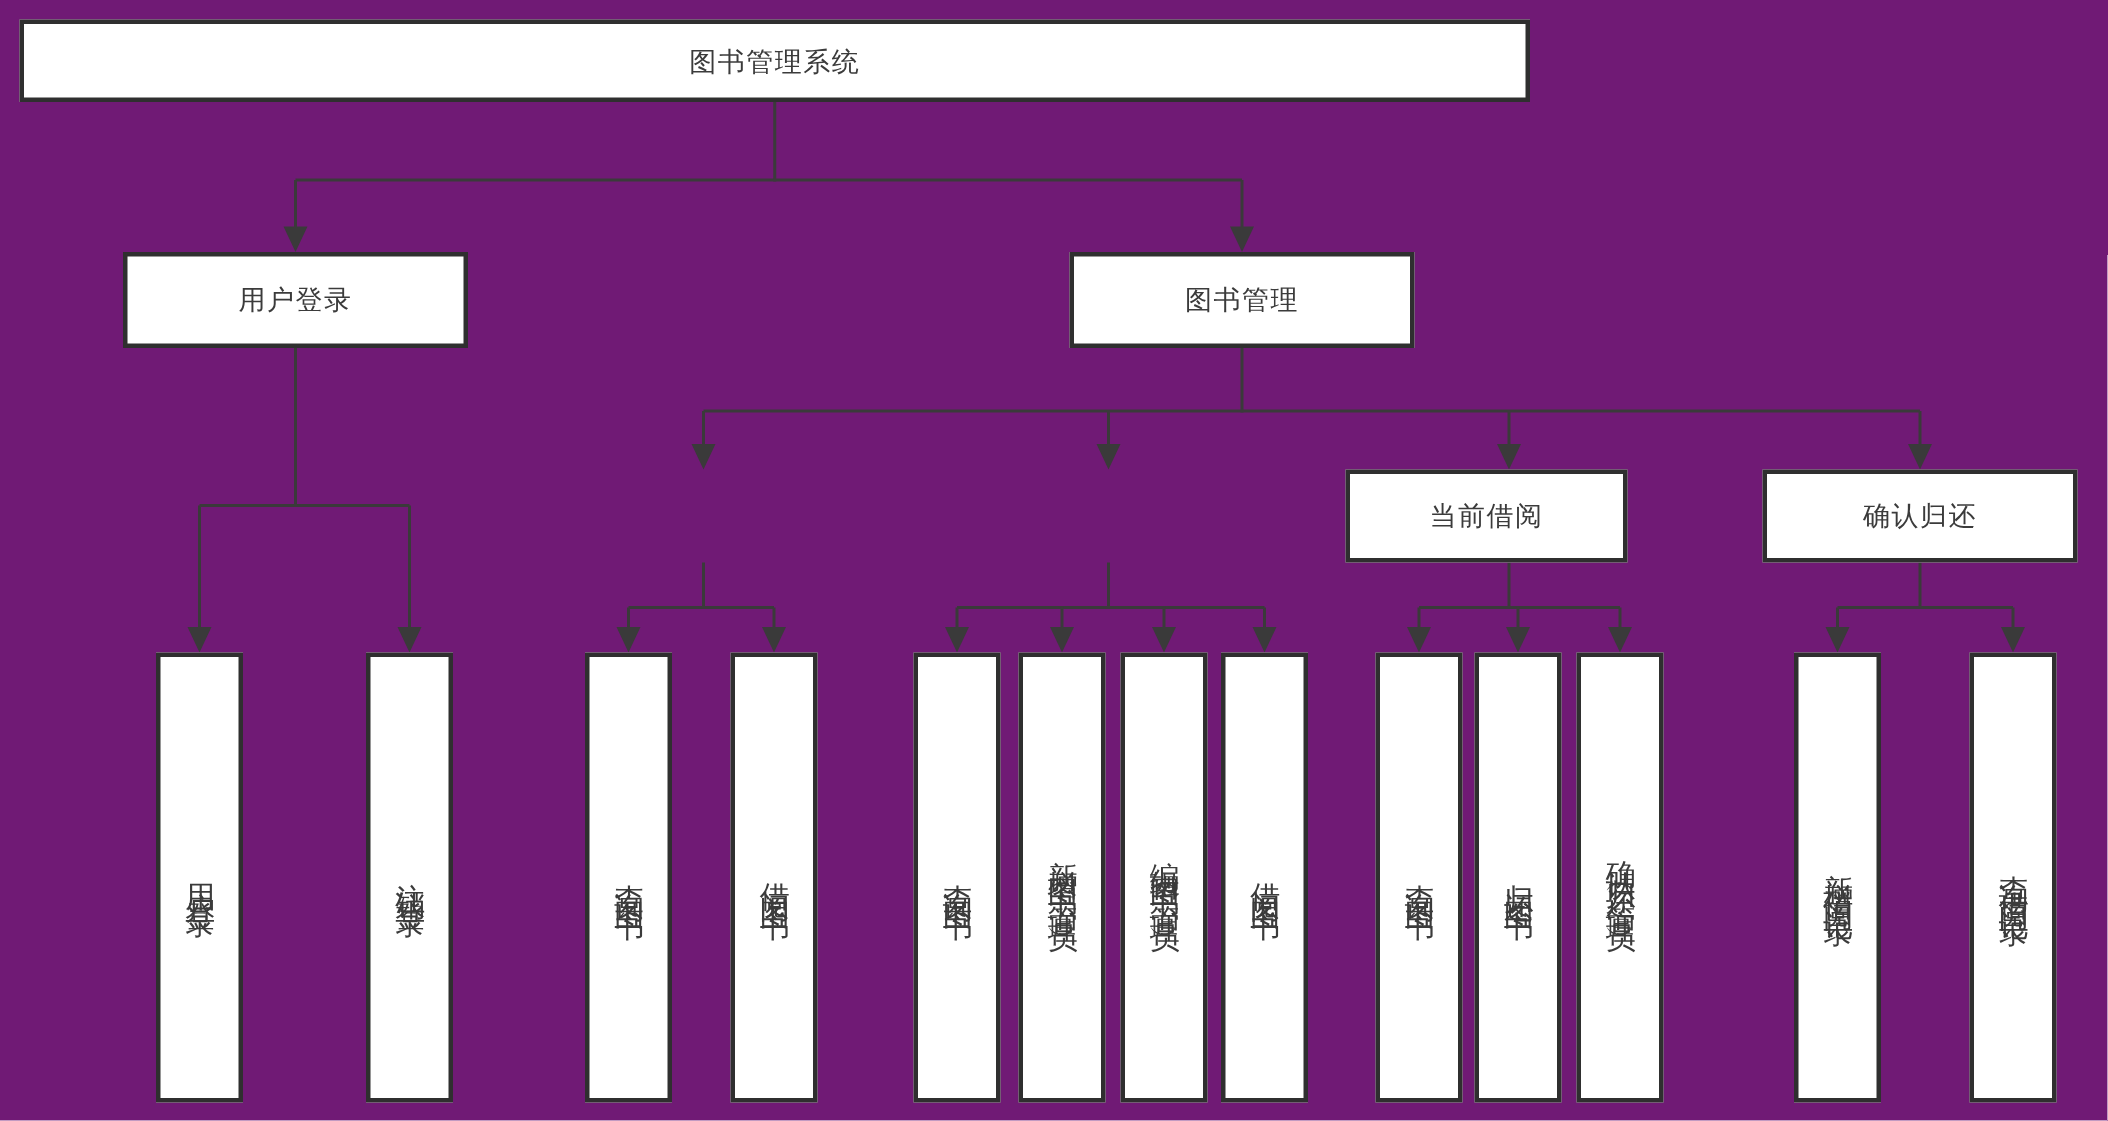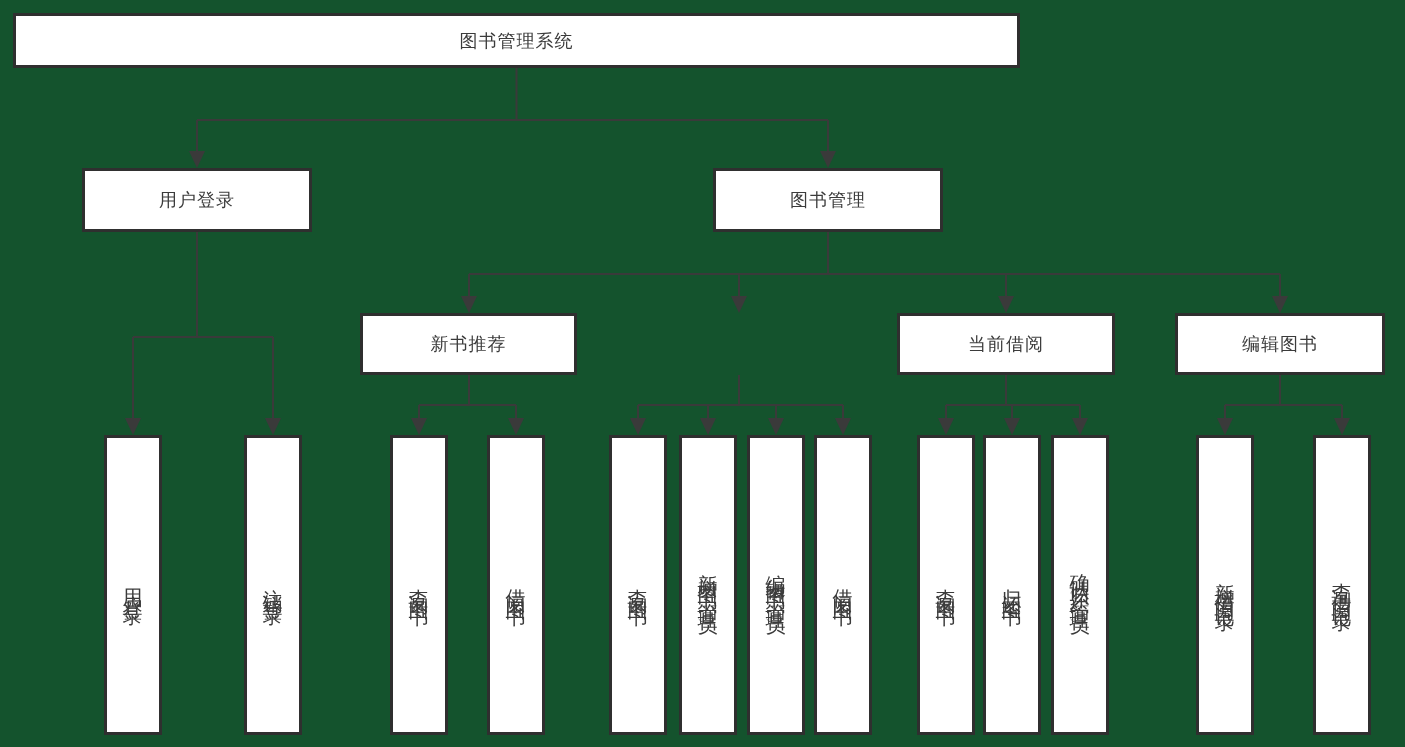--- a/index.html
+++ b/index.html
@@ -1,19 +1,19 @@
 <!DOCTYPE html>
 <html><head>
 <meta charset="utf-8">
 <style>
   html,body{margin:0;padding:0;background:#ffffff;}
   #canvas{
     position:relative;
     width:1405px;height:747px;
-    background:#14532d;
+    background:#701a75;
     font-family:"Liberation Sans", sans-serif;
     overflow:hidden;
   }
   #lines{position:absolute;left:0;top:0;z-index:0;}
   .box{
     position:absolute;
     box-sizing:border-box;
     background:#ffffff;
     border:3px solid #2f2f2f;
     z-index:1;
@@ -121,28 +121,25 @@
     <span>图书管理系统</span>
   </div>
 
   <div class="box h-box" style="left:82px;top:168px;width:230px;height:64px;">
     <span>用户登录</span>
   </div>
   <div class="box h-box" style="left:713px;top:168px;width:230px;height:64px;">
     <span>图书管理</span>
   </div>
 
-  <div class="box h-box" style="left:360px;top:313px;width:217px;height:62px;">
-    <span>新书推荐</span>
-  </div>
-  <div class="box h-box" style="left:897px;top:313px;width:218px;height:62px;">
+  <div class="box h-box" style="left:897px;top:313px;width:188px;height:62px;">
     <span>当前借阅</span>
   </div>
   <div class="box h-box" style="left:1175px;top:313px;width:210px;height:62px;">
-    <span>编辑图书</span>
+    <span>确认归还</span>
   </div>
 
   <div class="box v-box" style="left:104px;top:435px;width:58px;height:300px;">
     <span>用户登录</span>
   </div>
   <div class="box v-box" style="left:244px;top:435px;width:58px;height:300px;">
     <span>注销登录</span>
   </div>
 
   <div class="box v-box" style="left:390px;top:435px;width:58px;height:300px;">

